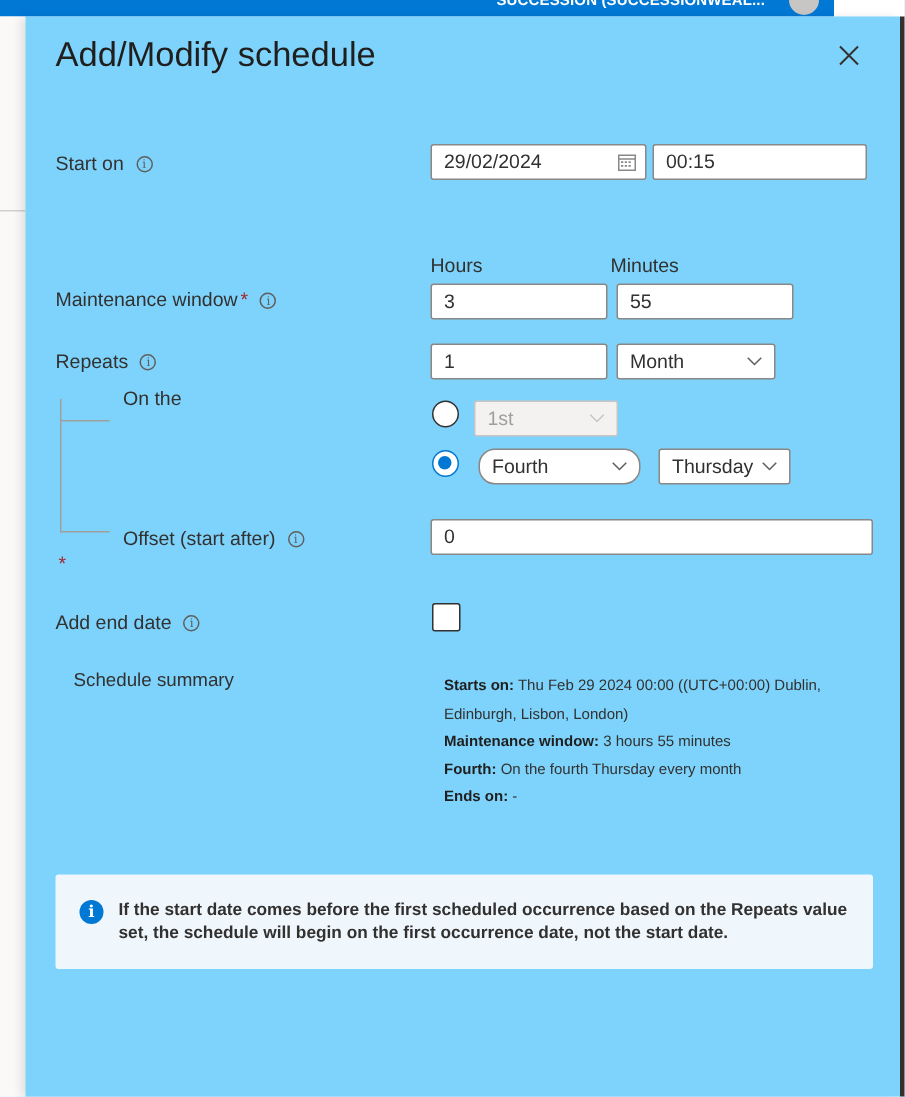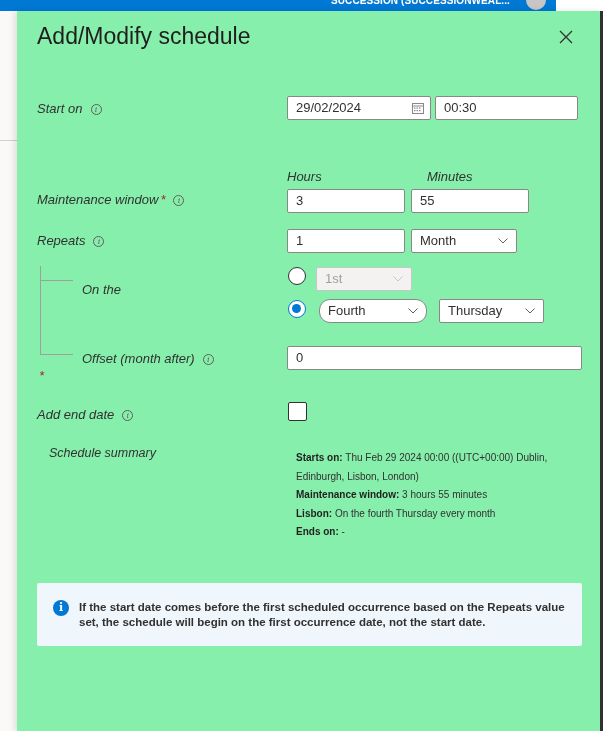--- a/index.html
+++ b/index.html
@@ -2,25 +2,25 @@
 <html><head>
 <meta charset="utf-8">
 <style>
   * { box-sizing: border-box; margin: 0; padding: 0; }
   html, body { width: 603px; height: 731px; overflow: hidden; background: #ffffff; font-family: "Liberation Sans", "DejaVu Sans", sans-serif; color: #323130; }
   .topbar { position: absolute; left: 0; top: 0; width: 556px; height: 11px; background: #0078d4; overflow: hidden; }
   .topbar .acct { position: absolute; right: 46px; top: -5px; font-size: 10px; font-weight: bold; color: #ffffff; letter-spacing: 0.1px; white-space: nowrap; }
   .topbar .avatar { position: absolute; right: 10px; top: -10px; width: 20px; height: 20px; border-radius: 50%; background: #c8c6c4; }
   .bg-left { position: absolute; left: 0; top: 11px; width: 17px; height: 720px; background: #faf9f8; }
   .bg-left .divider { position: absolute; left: 0; top: 129px; width: 17px; height: 1px; background: #d2d0ce; }
-  .panel { position: absolute; left: 17px; top: 11px; width: 583px; height: 720px; background: #86efac; box-shadow: -3px 0 6px rgba(0,0,0,0.10); }
+  .panel { position: absolute; left: 17px; top: 11px; width: 583px; height: 720px; background: #7dd3fc; box-shadow: -3px 0 6px rgba(0,0,0,0.10); }
   .rightedge { position: absolute; right: 0; top: 11px; width: 3px; height: 720px; background: #323130; }
   .title { position: absolute; left: 20px; top: 12px; font-size: 23px; color: #201f1e; font-weight: normal; }
   .close { position: absolute; left: 538px; top: 15px; width: 22px; height: 22px; cursor: pointer; }
-  .label { position: absolute; font-size: 13px; color: #323130; white-space: nowrap; font-style: italic; }
+  .label { position: absolute; font-size: 13px; color: #323130; white-space: nowrap; }
   .info { display: inline-block; width: 11px; height: 11px; border: 1px solid #605e5c; border-radius: 50%; font-size: 8px; line-height: 9px; text-align: center; color: #605e5c; margin-left: 8px; vertical-align: middle; font-family: "DejaVu Serif", serif; }
   .req { color: #a4262c; margin-left: 2px; }
   .input { position: absolute; height: 24px; border: 1px solid #8a8886; border-radius: 2px; background: #fff; font-size: 13px; color: #323130; padding: 3px 8px; line-height: 16px; white-space: nowrap; overflow: hidden; }
   .input.disabled { background: #f3f2f1; border-color: #c8c6c4; color: #a19f9d; }
   .chev { position: absolute; right: 8px; top: 8px; width: 10px; height: 6px; }
   .cal { position: absolute; right: 6px; top: 5px; width: 12px; height: 12px; }
   .radio { position: absolute; width: 18px; height: 18px; border: 1.5px solid #323130; border-radius: 50%; background: #fff; cursor: pointer; }
   .radio.checked { border-color: #0078d4; }
   .radio.checked::after { content: ""; position: absolute; left: 3px; top: 3px; width: 9px; height: 9px; border-radius: 50%; background: #0078d4; }
   .checkbox { position: absolute; width: 19px; height: 19px; border: 1.5px solid #323130; border-radius: 2px; background: #fff; cursor: pointer; }
@@ -62,25 +62,25 @@
           <rect x="2" y="5.5" width="1.5" height="1.2"></rect>
           <rect x="4.5" y="5.5" width="1.5" height="1.2"></rect>
           <rect x="7" y="5.5" width="1.5" height="1.2"></rect>
           <rect x="2" y="8" width="1.5" height="1.2"></rect>
           <rect x="4.5" y="8" width="1.5" height="1.2"></rect>
           <rect x="7" y="8" width="1.5" height="1.2"></rect>
         </g>
     </svg>
   </div>
   <div class="input" style="left:418px; top:85px; width:143px;">
-    <span>00:30</span>
+    <span>00:15</span>
   </div>
 
   <div class="label" style="left:270px; top:158px;">Hours</div>
-  <div class="label" style="left:410px; top:158px;text-align:center;">Minutes</div>
+  <div class="label" style="left:390px; top:158px;text-align:center;">Minutes</div>
   <div class="label" style="left:20px; top:181px;">
     <span>Maintenance window</span><span class="req">*</span><span class="info">i</span>
   </div>
   <div class="input" style="left:270px; top:178px; width:118px;">
     <span>3</span>
   </div>
   <div class="input" style="left:394px; top:178px; width:118px;">
     <span>55</span>
   </div>
 
@@ -94,60 +94,60 @@
     <span>Month</span>
     <svg class="chev" viewBox="0 0 10 6">
         <path d="M0.5 0.5 L5 5 L9.5 0.5" stroke="#605e5c" fill="none"></path>
       </svg>
   </div>
 
   <div class="tree-v"></div>
   <div class="tree-h" style="left:23px; top:269px;"></div>
   <div class="tree-h" style="left:23px; top:343px;"></div>
 
-  <div class="label" style="left:65px; top:271px;">On the</div>
+  <div class="label" style="left:65px; top:247px;">On the</div>
   <div class="radio" style="left:271px; top:256px;"></div>
   <div class="input disabled" style="left:299px; top:256px; width:96px;">
     <span>1st</span>
     <svg class="chev" viewBox="0 0 10 6">
         <path d="M0.5 0.5 L5 5 L9.5 0.5" stroke="#c8c6c4" fill="none"></path>
       </svg>
   </div>
   <div class="radio checked" style="left:271px; top:289px;"></div>
   <div class="input" style="left:302px; top:288px; width:108px;border-radius:11px;">
     <span>Fourth</span>
     <svg class="chev" viewBox="0 0 10 6">
         <path d="M0.5 0.5 L5 5 L9.5 0.5" stroke="#605e5c" fill="none"></path>
       </svg>
   </div>
-  <div class="input" style="left:422px; top:288px; width:105px;">
+  <div class="input" style="left:422px; top:288px; width:88px;">
     <span>Thursday</span>
     <svg class="chev" viewBox="0 0 10 6">
         <path d="M0.5 0.5 L5 5 L9.5 0.5" stroke="#605e5c" fill="none"></path>
       </svg>
   </div>
 
   <div class="label" style="left:65px; top:340px;">
-    <span>Offset (month after)</span><span class="info">i</span>
+    <span>Offset (start after)</span><span class="info">i</span>
   </div>
   <div class="label req" style="left:22px; top:357px; margin-left:0;">*</div>
   <div class="input" style="left:270px; top:335px; width:295px;">
     <span>0</span>
   </div>
 
   <div class="label" style="left:20px; top:396px;">
     <span>Add end date</span><span class="info">i</span>
   </div>
   <div class="checkbox" style="left:271px; top:391px;"></div>
 
   <div class="label" style="left:20px; top:435px; font-size:12.5px;margin-left:12px;">Schedule summary</div>
   <div class="summary">
     <div><b>Starts on:</b><span> Thu Feb 29 2024 00:00 ((UTC+00:00) Dublin, Edinburgh, Lisbon, London)</span></div>
     <div><b>Maintenance window:</b><span> 3 hours 55 minutes</span></div>
-    <div><b>Lisbon:</b><span> On the fourth Thursday every month</span></div>
+    <div><b>Fourth:</b><span> On the fourth Thursday every month</span></div>
     <div><b>Ends on:</b><span> -</span></div>
   </div>
 
   <div class="banner">
     <span class="ico">i</span>
     <div class="txt">If the start date comes before the first scheduled occurrence based on the Repeats value set, the schedule will begin on the first occurrence date, not the start date.</div>
   </div>
 </div>
 
 <div class="rightedge"></div>

